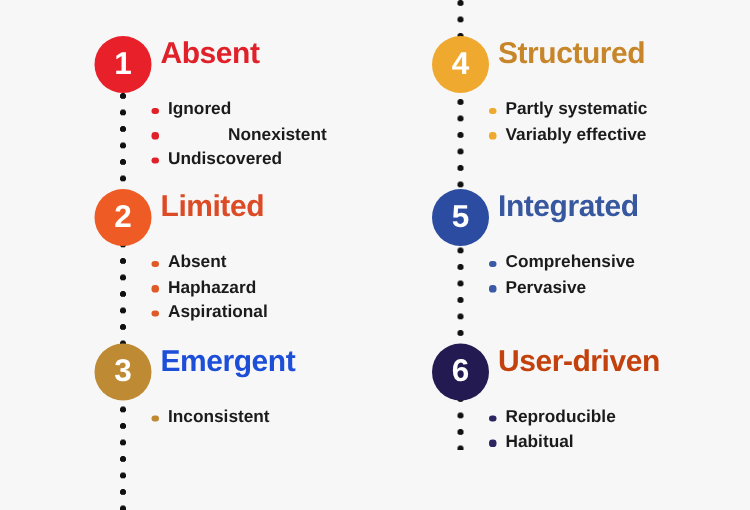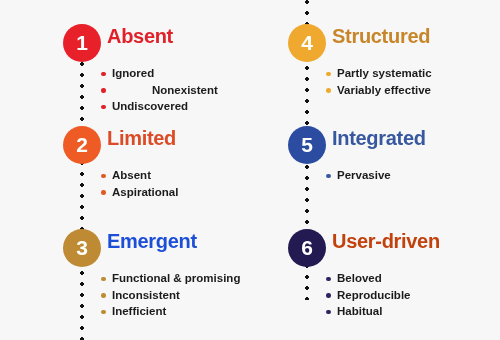--- a/index.html
+++ b/index.html
@@ -124,59 +124,58 @@
         <li style="color: rgb(224, 33, 41);"><span style="color: rgb(27, 27, 27); padding-left: 40px;">Nonexistent</span></li>
         <li style="color: rgb(224, 33, 41);"><span style="color: rgb(27, 27, 27); margin-top: 48px;">Undiscovered</span></li>
       </ul>
     </div>
 
     <div class="stage stage-2">
       <div class="badge" style="background: rgb(238, 91, 37);">2</div>
       <div class="title" style="color: rgb(220, 75, 38);">Limited</div>
       <ul class="bullets">
         <li style="color: rgb(224, 90, 39);"><span style="color: rgb(27, 27, 27);">Absent</span></li>
+        <li style="color: rgb(224, 90, 39);"><span style="color: rgb(27, 27, 27);">Haphazard</span></li>
         <li style="color: rgb(224, 90, 39);"><span style="color: rgb(27, 27, 27);">Aspirational</span></li>
       </ul>
     </div>
 
     <div class="stage stage-3">
       <div class="badge" style="background: rgb(190, 138, 51);">3</div>
       <div class="title" style="color: #1d4ed8;">Emergent</div>
       <ul class="bullets">
-        <li style="color: rgb(190, 138, 51);"><span style="color: rgb(27, 27, 27);">Functional &amp; promising</span></li>
         <li style="color: rgb(190, 138, 51);"><span style="color: rgb(27, 27, 27);">Inconsistent</span></li>
-        <li style="color: rgb(190, 138, 51);"><span style="color: rgb(27, 27, 27);">Inefficient</span></li>
       </ul>
     </div>
   </div>
 
   <div class="column column-right">
     <div class="spine spine-right" style="background-image: radial-gradient(circle at 2px 2px, rgb(17, 17, 17) 1.9px, rgba(0, 0, 0, 0) 2.1px);"></div>
 
     <div class="stage stage-4">
       <div class="badge" style="background: rgb(238, 169, 46);">4</div>
       <div class="title" style="color: rgb(200, 134, 42);">Structured</div>
       <ul class="bullets">
         <li style="color: rgb(238, 169, 46);"><span style="color: rgb(27, 27, 27);">Partly systematic</span></li>
         <li style="color: rgb(238, 169, 46);"><span style="color: rgb(27, 27, 27);">Variably effective</span></li>
       </ul>
     </div>
 
     <div class="stage stage-5">
       <div class="badge" style="background: rgb(43, 76, 160);">5</div>
       <div class="title" style="color: rgb(55, 87, 159);">Integrated</div>
       <ul class="bullets">
+        <li style="color: rgb(58, 90, 165);"><span style="color: rgb(27, 27, 27);">Comprehensive</span></li>
         <li style="color: rgb(58, 90, 165);"><span style="color: rgb(27, 27, 27);">Pervasive</span></li>
       </ul>
     </div>
 
     <div class="stage stage-6">
       <div class="badge" style="background: rgb(34, 26, 80);">6</div>
       <div class="title" style="color: #c2410c;">User-driven</div>
       <ul class="bullets">
-        <li style="color: rgb(43, 37, 96);"><span style="color: rgb(27, 27, 27);">Beloved</span></li>
         <li style="color: rgb(43, 37, 96);"><span style="color: rgb(27, 27, 27);">Reproducible</span></li>
         <li style="color: rgb(43, 37, 96);"><span style="color: rgb(27, 27, 27);">Habitual</span></li>
       </ul>
     </div>
   </div>
 
 </div>
 
 </body></html>

